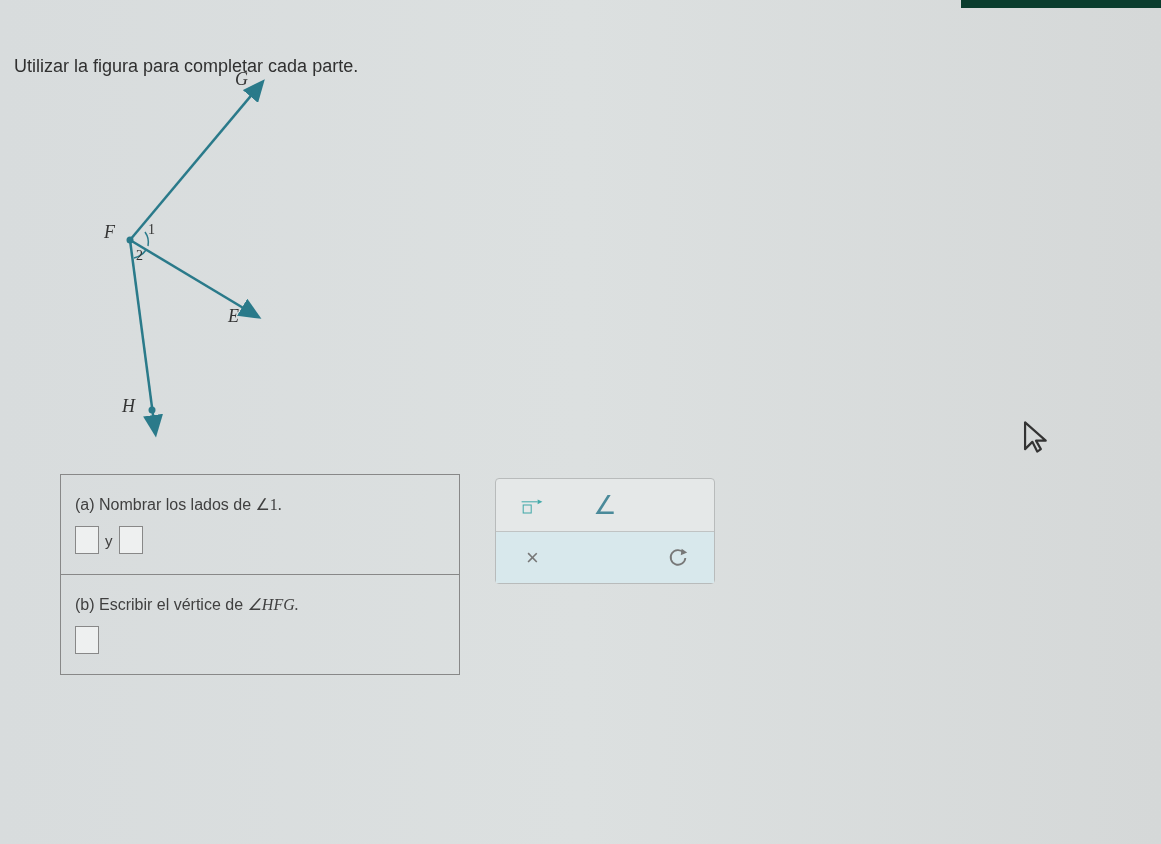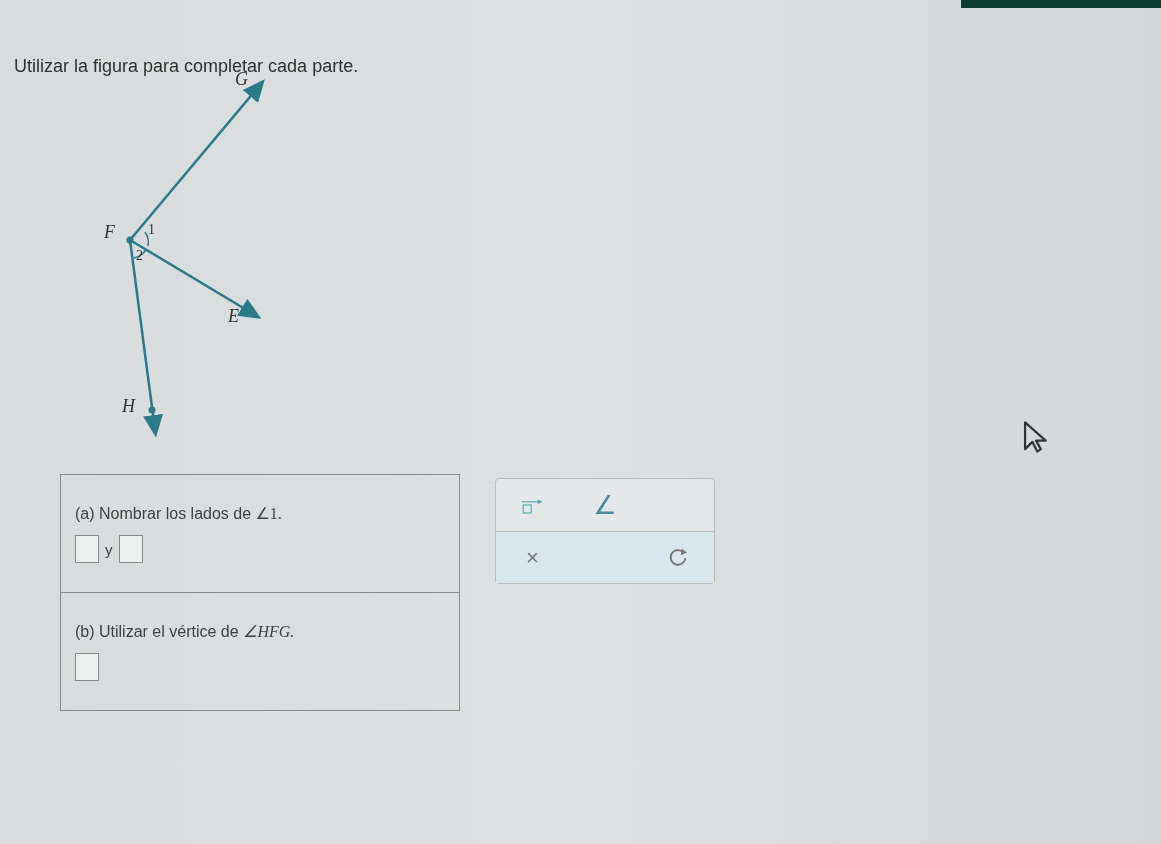--- a/index.html
+++ b/index.html
@@ -41,21 +41,21 @@
     .question-table {
       position: absolute;
       top: 474px;
       left: 60px;
       width: 400px;
       border-collapse: collapse;
       border: 1px solid #888;
     }
     .question-table td {
       border: 1px solid #888;
-      padding: 29px 14px;
+      padding: 20px 14px;
       vertical-align: top;
       color: #404040;
       font-size: 16px;
     }
     .answer-row {
       margin-top: 12px;
       display: flex;
       align-items: center;
       gap: 6px;
     }
@@ -165,21 +165,21 @@
       <div class="answer-row">
         <span class="input-box"></span>
         <span class="y-text">y</span>
         <span class="input-box"></span>
       </div>
     </td>
   </tr>
   <tr>
     <td>
       <span>
-        <span>(b) Utilizar el vértice de </span><span class="angle-sym math-italic">∠HFG.</span>
+        <span>(b) Escribir el vértice de </span><span class="angle-sym math-italic">∠HFG.</span>
       </span>
       <div class="answer-row">
         <span class="input-box"></span>
       </div>
     </td>
   </tr>
 </tbody>
   </table>
 
 <div class="toolbox">

